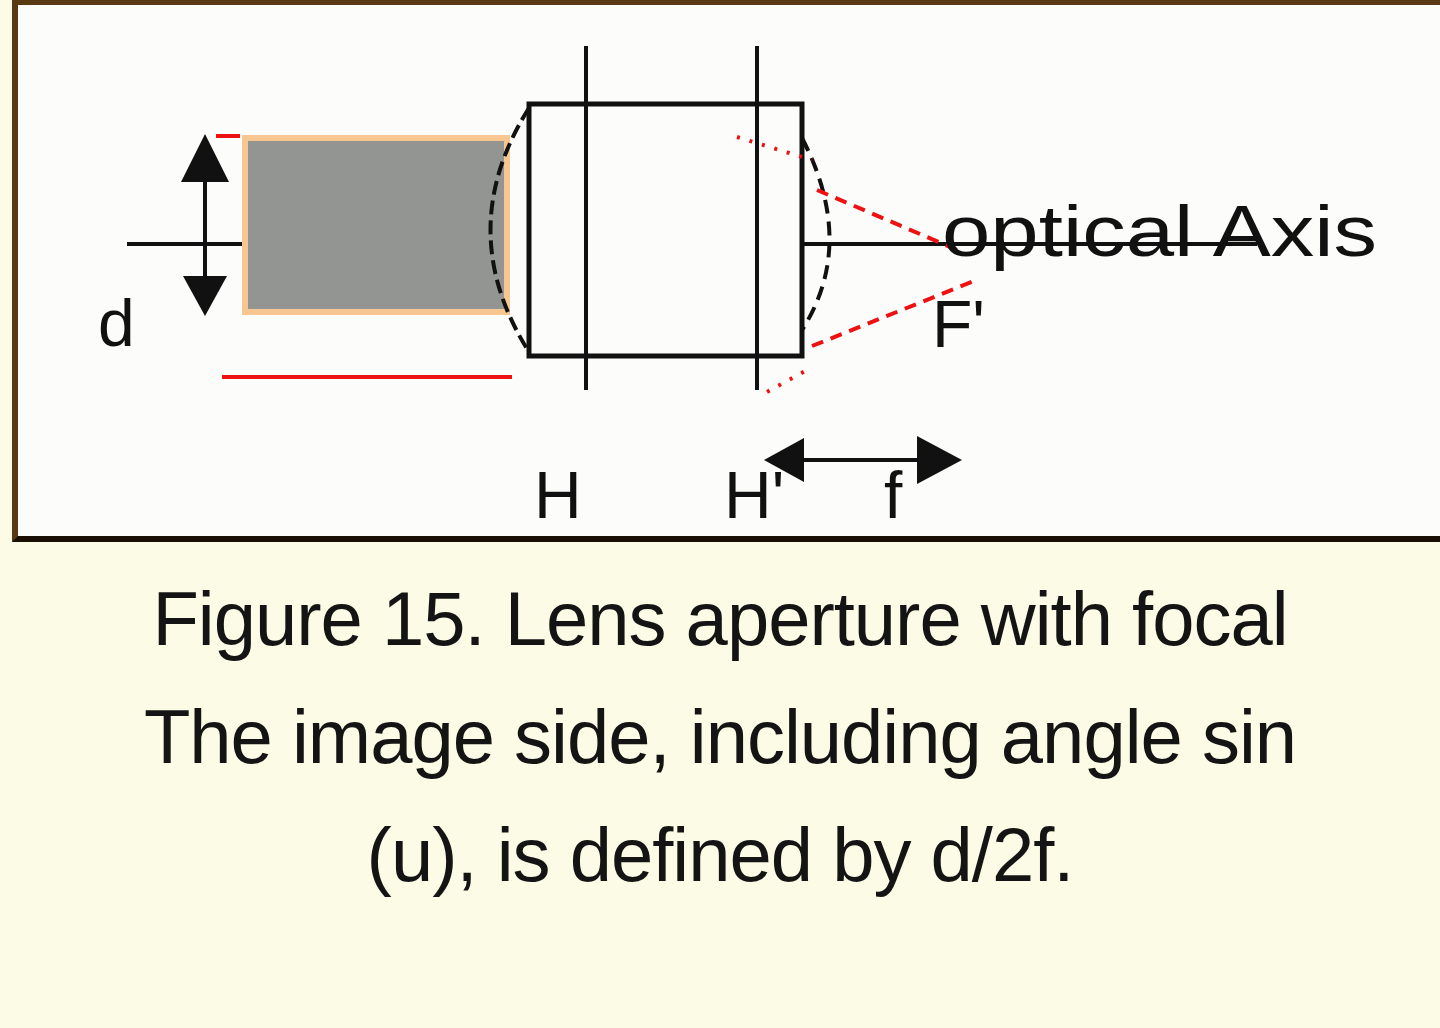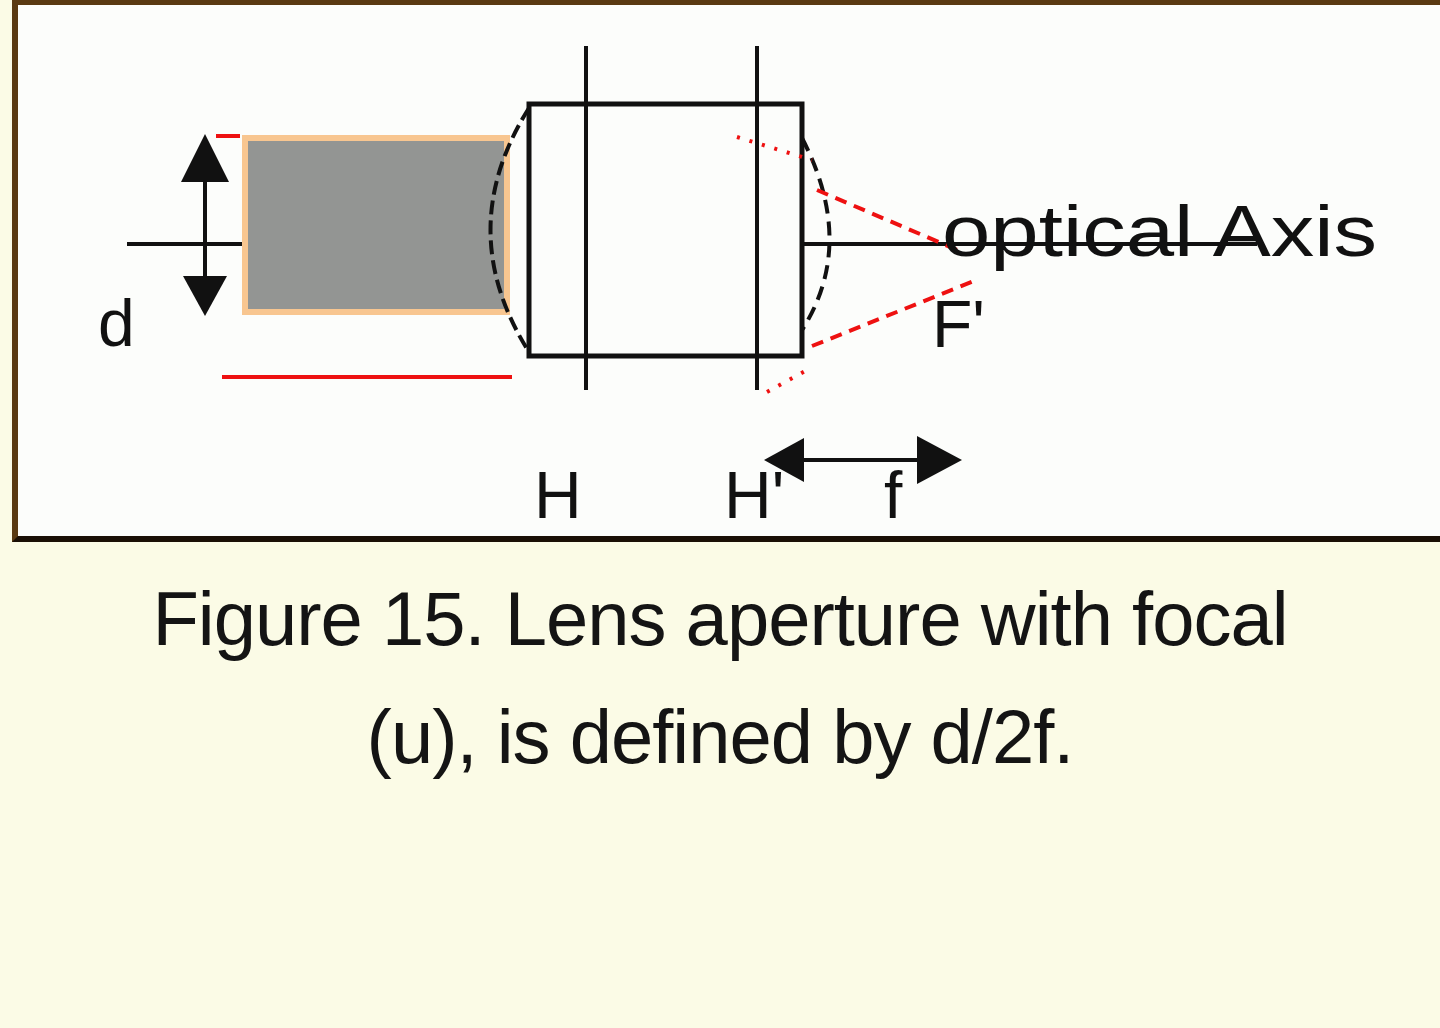--- a/index.html
+++ b/index.html
@@ -115,16 +115,17 @@
         <polygon points="752,460 792,438 792,482" fill="#111"></polygon>
         <polygon points="950,460 905,436 905,484" fill="#111"></polygon>
       </g>
 
       <text class="svg-label" x="872" y="518" font-size="66">f</text>
     </svg>
   </div>
 
   <div class="caption">
     <span class="caption-line">Figure 15. Lens aperture with focal</span>
+    <span class="caption-line">The image side, including angle sin</span>
     <span class="caption-line">(u), is defined by d/2f.</span>
   </div>
 
 </div>
 
 </body></html>

